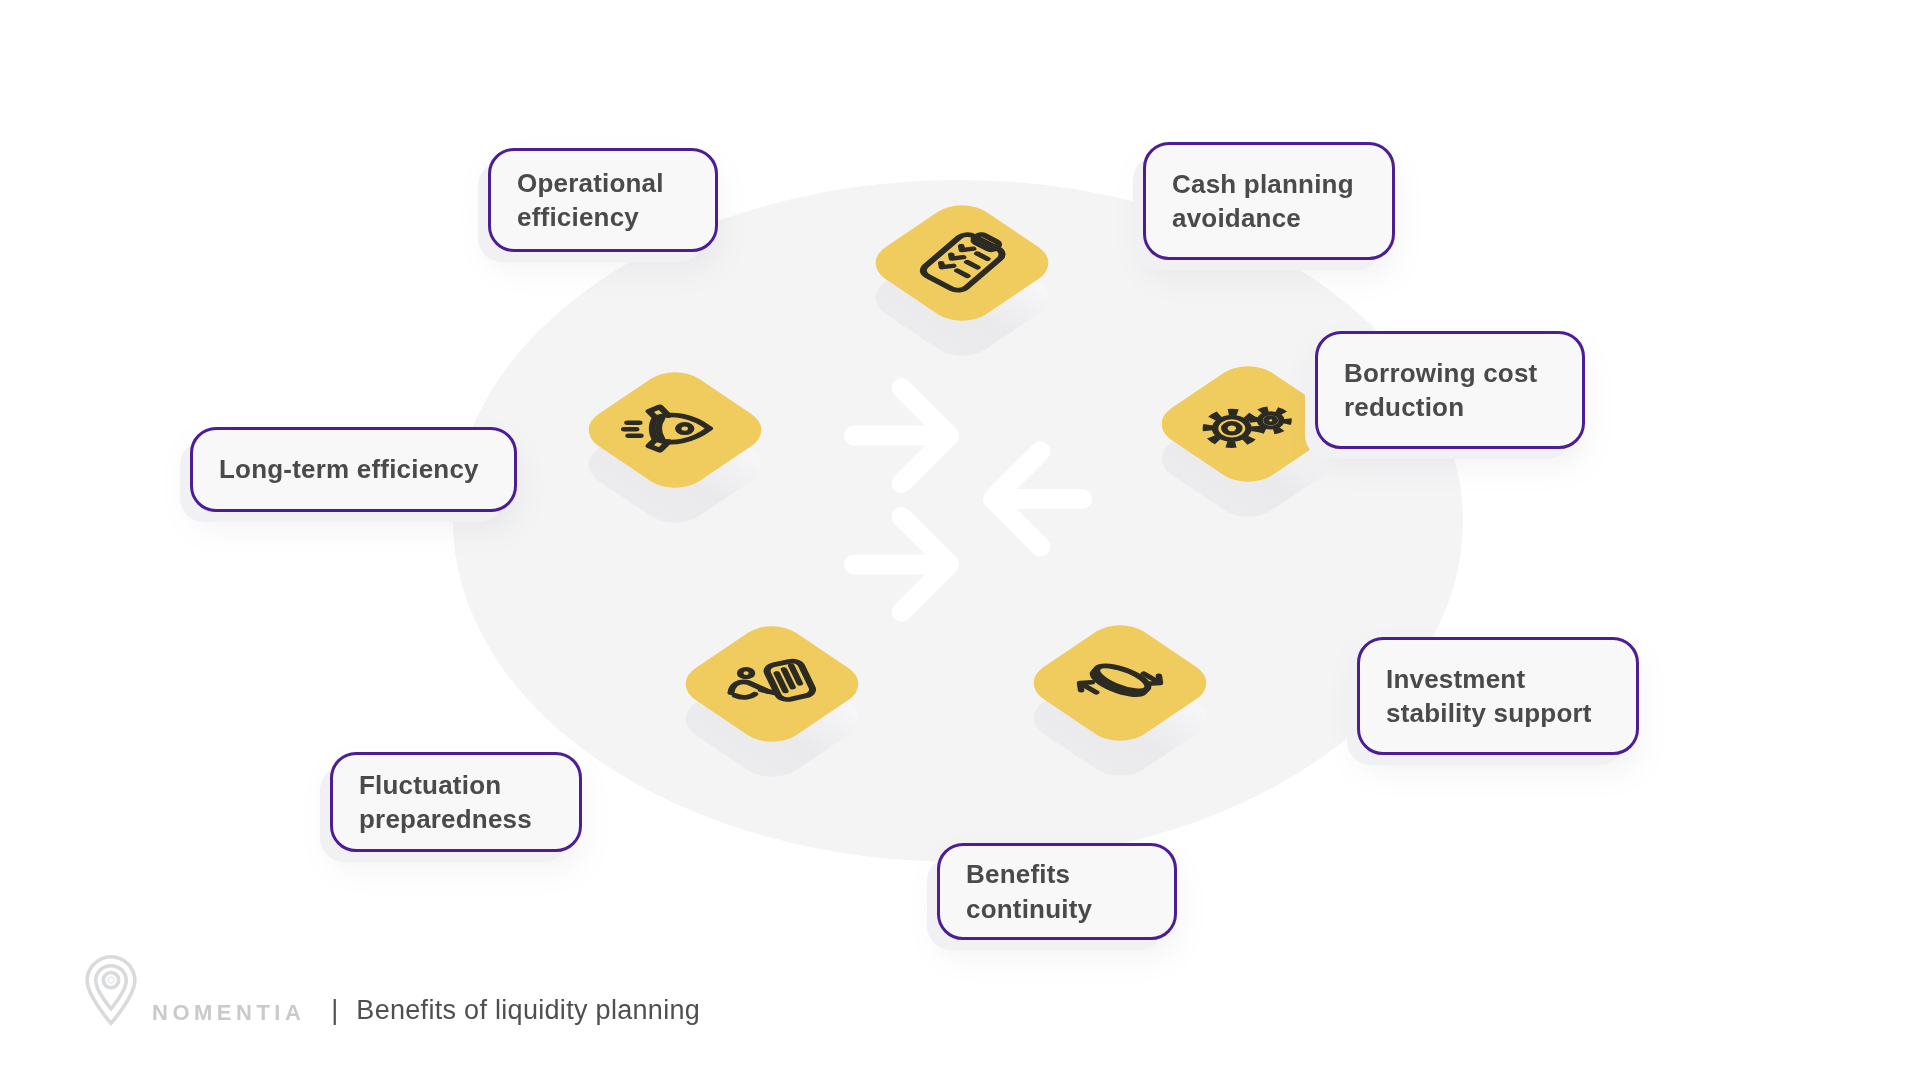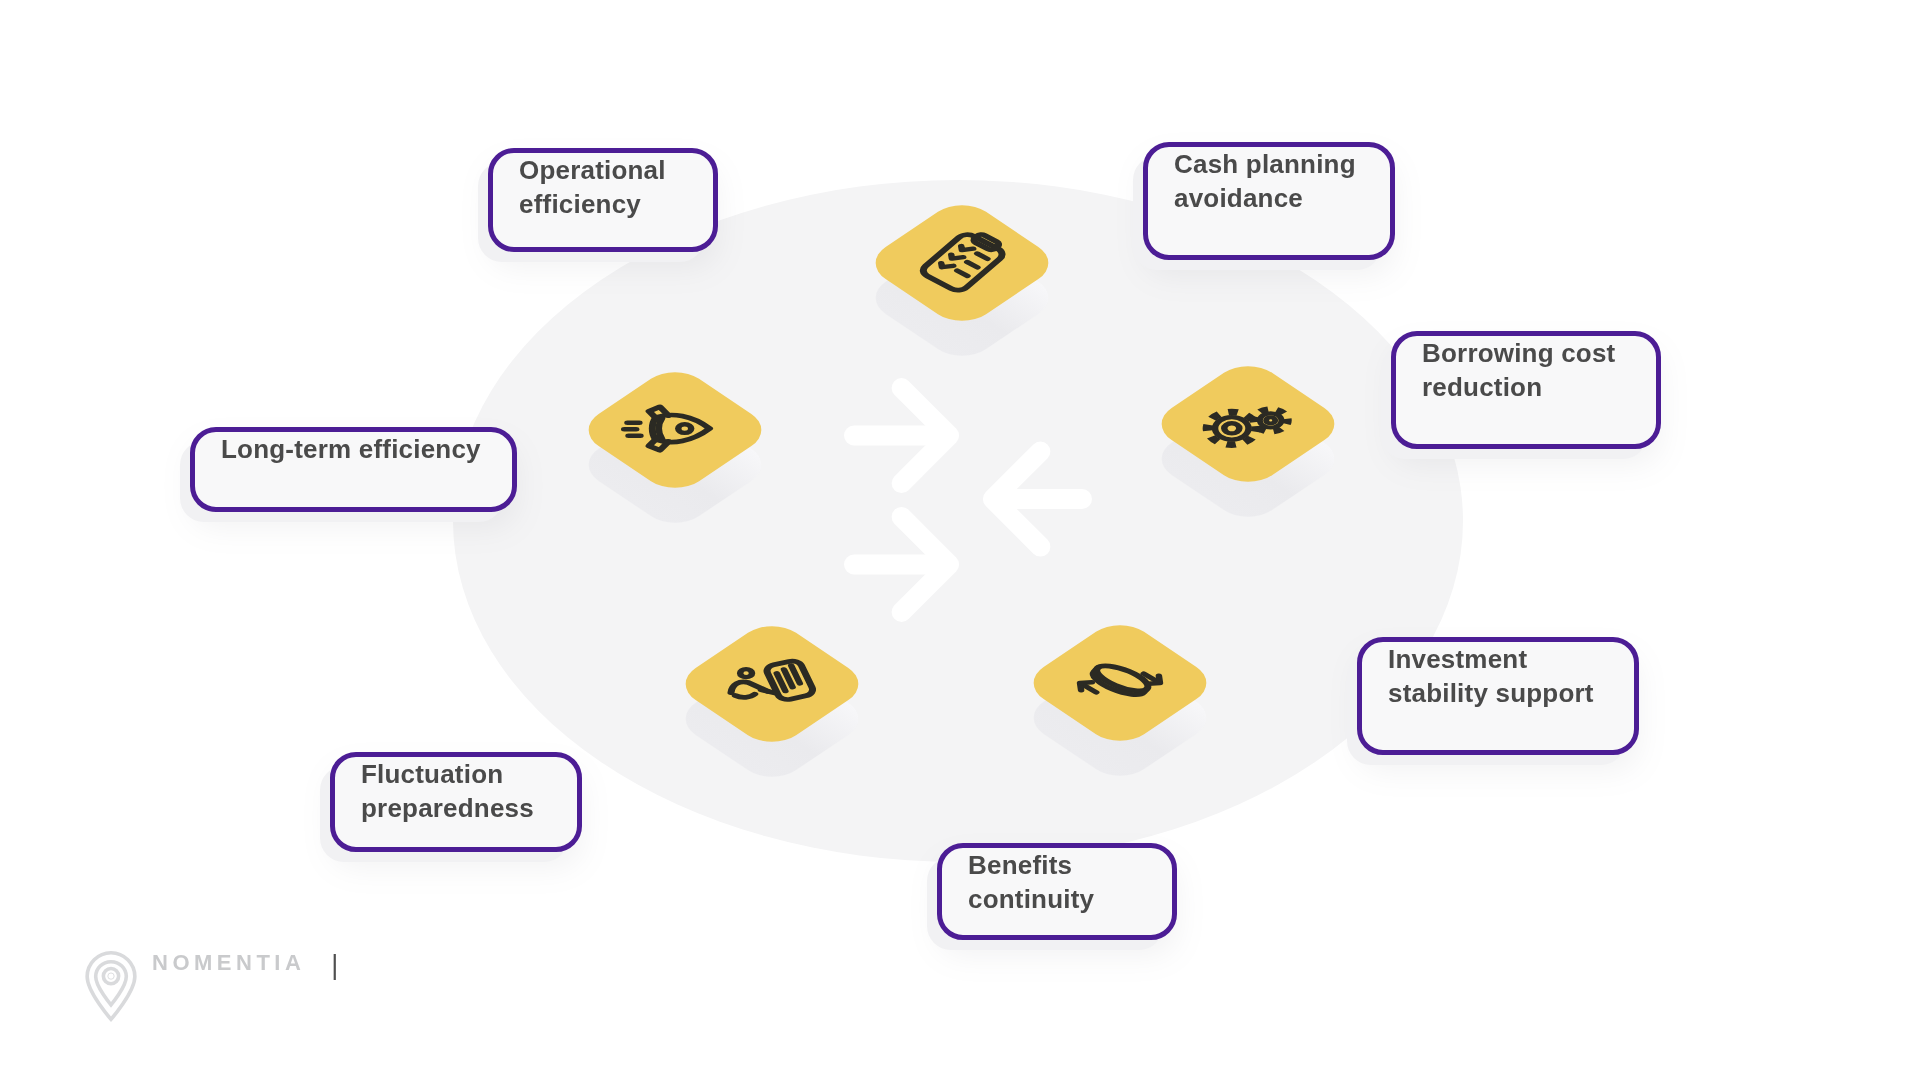--- a/index.html
+++ b/index.html
@@ -40,33 +40,33 @@
   }
   .tile .face-top{transform:rotate(45deg);background:var(--accent-yellow)}
   .tile .icon-holder{position:absolute;inset:0;display:flex;align-items:center;justify-content:center;transform:rotate(-45deg)}
   .tile svg{width:108px;height:108px;color:var(--icon-stroke)}
   .tile svg *{stroke:currentColor;fill:none;stroke-linecap:round;stroke-linejoin:round}
 
   
   .card{
     position:absolute;z-index:4;
     background:var(--card-background);
-    border:5px solid #4c1d95;
+    border:3px solid #4c1d95;
     border-radius:26px;
-    display:flex;
+    display:flex;align-items:center;
     padding:0 26px;
     box-shadow:-12px 12px 0 -2px #F1F1F3, 0 16px 30px rgba(125,125,140,0.10);
   }
   .card span{
     font-weight:700;font-size:26px;line-height:1.32;
     color:var(--card-text);letter-spacing:0.2px;
   }
 
   
-  .footer{position:absolute;left:82px;top:950px;height:76px;display:flex;align-items:flex-start;z-index:5}
+  .footer{position:absolute;left:82px;top:950px;height:76px;display:flex;align-items:flex-end;z-index:5}
   .footer .pin{width:58px;height:72px;color:#D9DADC}
   .footer .pin *{stroke:currentColor;fill:none}
   .brand{margin-left:12px;font-size:22px;font-weight:600;letter-spacing:4.5px;color:var(--brand-gray)}
   .separator{margin-left:26px;font-size:27px;font-weight:400;color:var(--footer-text)}
   .caption{margin-left:18px;font-size:27px;font-weight:400;color:var(--footer-text);letter-spacing:0.3px}
 </style>
 </head>
 <body>
 
 <div class="ellipse"></div>
@@ -185,21 +185,21 @@
 </div>
 
 <div class="card" style="left:488px;top:148px;width:230px;height:104px">
   <span>Operational efficiency</span>
 </div>
 
 <div class="card" style="left:1143px;top:142px;width:252px;height:118px">
   <span>Cash planning avoidance</span>
 </div>
 
-<div class="card" style="left:1391px;top:331px;width:270px;height:118px">
+<div class="card" style="left:1315px;top:331px;width:270px;height:118px">
   <span>Borrowing cost reduction</span>
 </div>
 
 <div class="card" style="left:190px;top:427px;width:327px;height:85px">
   <span>Long-term efficiency</span>
 </div>
 
 <div class="card" style="left:1357px;top:637px;width:282px;height:118px">
   <span>Investment stability support</span>
 </div>
@@ -214,13 +214,14 @@
 
 <div class="footer">
   <svg class="pin" viewBox="0 0 64 80">
     <path d="M32 3 C17.5 3 5.5 15 5.5 29.5 C5.5 47 32 77 32 77 C32 77 58.5 47 58.5 29.5 C58.5 15 46.5 3 32 3 Z" stroke-width="4"></path>
     <path d="M32 13 C22.5 13 15 20.5 15 29.5 C15 41 32 61 32 61 C32 61 49 41 49 29.5 C49 20.5 41.5 13 32 13 Z" stroke-width="4"></path>
     <circle cx="32" cy="29" r="8.5" stroke-width="4"></circle>
     <circle cx="32" cy="29" r="3.5" fill="#D9DADC" stroke="none"></circle>
   </svg>
   <span class="brand">NOMENTIA</span>
   <span class="separator">|</span>
+  <span class="caption">Benefits of liquidity planning</span>
 </div>
 
 </body></html>

